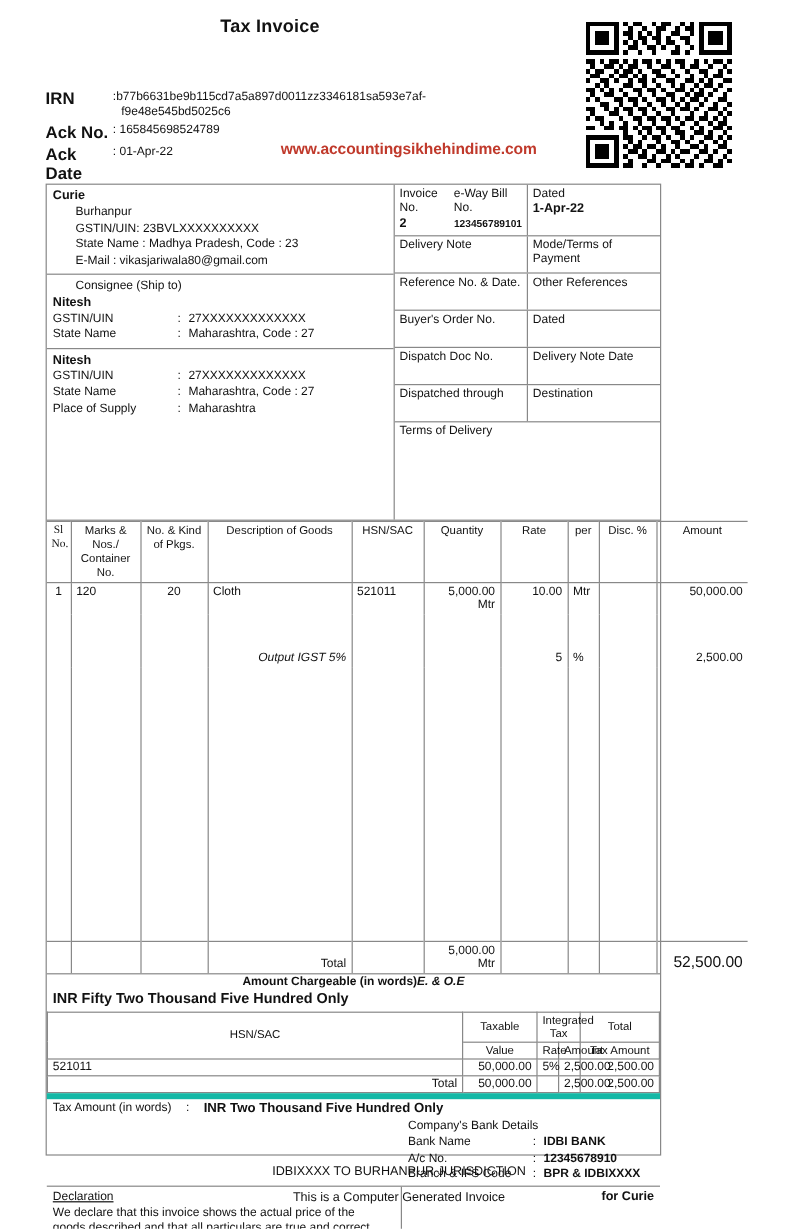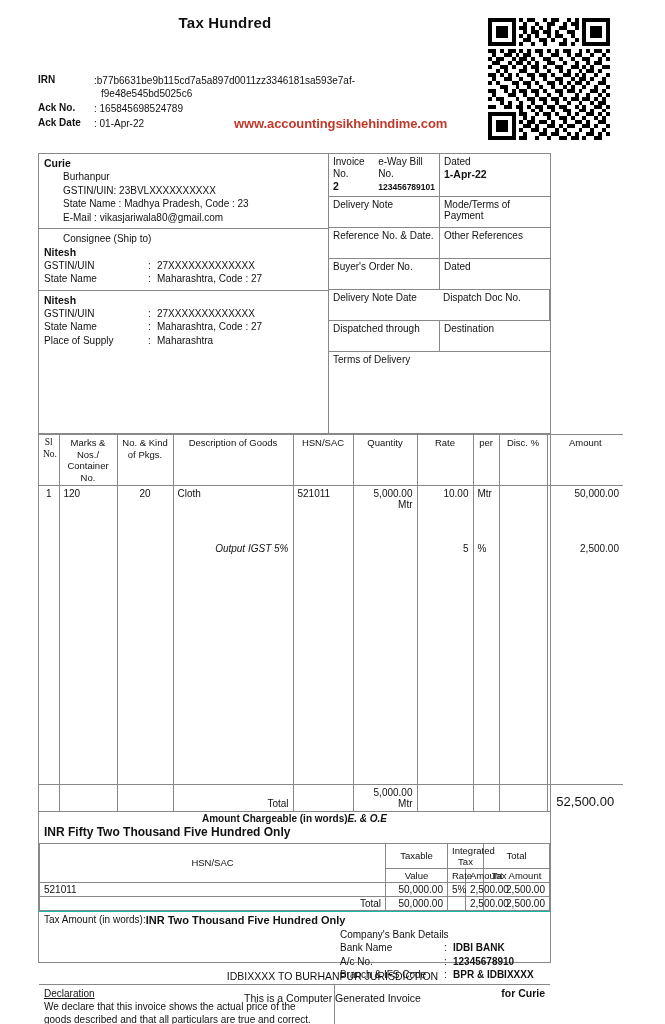--- a/index.html
+++ b/index.html
@@ -22,21 +22,21 @@
     text-align: center;
     font-size: 15px; font-weight: bold; letter-spacing: .2px;
   }
   .qr {
     position: absolute; left: 484px; top: 14px;
     width: 130px; height: 130px;
     image-rendering: pixelated;
   }
   .irn-block { position: absolute; left: 38px; top: 74px; width: 420px; font-size: 10px; }
   .irn-row { display: flex; align-items: flex-start; margin-bottom: 2px; }
-  .irn-lbl { width: 56px; font-weight: bold; flex: none; font-size: 10px; }
+  .irn-lbl { width: 56px; font-weight: bold; flex: none; font-size: 14px; }
   .irn-val { flex: 1; line-height: 13px; }
   .irn-val .cont { display: block; padding-left: 7px; }
   .watermark {
     position: absolute; left: 234px; top: 116px;
     font-size: 13px; font-weight: bold; color: #c0392b;
     letter-spacing: -.1px;
   }
 
   
   .doc {
@@ -100,41 +100,41 @@
   .items .body-row td { height: 22px; }
   .items .tax-row td { height: 44px; vertical-align: bottom; padding-bottom: 2px; }
   .tax-name { font-weight: bold; font-style: italic; text-align: right; font-size: 10px; }
   .filler td { border-top: none; }
   .items tfoot td {
     border-top: 1px solid #888;
     height: 20px;
     vertical-align: bottom;
     padding-bottom: 2px;
   }
-  .grand { font-size: 13px; font-weight: bold; text-align: center; }
+  .grand { font-size: 13px; font-weight: bold; }
 
   
   .amt-words { border-top: 1px solid #888; }
   .amt-hdr { display: flex; justify-content: center; padding: 1px 5px 0 5px; font-weight: bold; }
   .amt-hdr .eoe { font-style: italic; }
   .amt-val { padding: 1px 5px 4px 5px; font-weight: bold; font-size: 12px; }
 
   
   .hsn { width: 100%; border-collapse: collapse; table-layout: fixed; border-top: 1px solid #888; }
   .hsn th, .hsn td { border: 1px solid #888; padding: 1px 4px; font-weight: normal; }
   .hsn th { text-align: center; font-size: 9.5px; line-height: 11px; }
   .hsn .h-hsn { width: 346px; }
   .hsn .h-tv { width: 62px; }
   .hsn .h-rate { width: 38px; }
   .hsn .h-amt { width: 70px; }
   .hsn .h-tot { width: 66px; }
   .hsn td { font-size: 10px; }
 
   
-  .taxwords { border-top: 1px solid #14b8a6; padding: 2px 5px 2px 5px; display: flex; gap: 0; }
+  .taxwords { border-top: 5px solid #14b8a6; padding: 2px 5px 2px 5px; display: flex; gap: 12px; }
   .taxwords .lbl { }
   .taxwords .sep { }
   .taxwords .val { font-weight: bold; font-size: 11px; }
 
   .bankwrap { display: flex; }
   .bank-left { width: 296px; }
   .bank-right { flex: 1; padding: 0 5px 2px 5px; }
   .bank-kv { display: flex; line-height: 13.5px; }
   .bank-kv .k { width: 104px; flex: none; }
   .bank-kv .s { width: 9px; flex: none; }
@@ -151,21 +151,21 @@
   
   .footer { position: absolute; left: 0; top: 970px; width: 665px; text-align: center; }
   .footer .f1 { font-size: 10.5px; margin-bottom: 10px; }
   .footer .f2 { font-size: 10.5px; }
 </style>
 </head>
 <body>
 
 <div class="page">
 
-  <div class="title">Tax Hundred</div>
+  <div class="title">Tax Invoice</div>
 
   <svg class="qr" viewBox="0 0 33 33" shape-rendering="crispEdges">
     <rect width="33" height="33" fill="#ffffff"></rect>
     <g fill="#000000">
       <rect x="1" y="1" width="7" height="7"></rect>
         <rect x="2" y="2" width="5" height="5" fill="#ffffff"></rect>
         <rect x="3" y="3" width="3" height="3"></rect>
       <rect x="25" y="1" width="7" height="7"></rect>
         <rect x="26" y="2" width="5" height="5" fill="#ffffff"></rect>
         <rect x="27" y="3" width="3" height="3"></rect>
@@ -554,26 +554,26 @@
             <div>Buyer's Order No.</div>
             <div></div>
           </div>
           <div class="meta-cell">
             <div>Dated</div>
             <div></div>
           </div>
         </div>
 
         <div class="meta-row">
+          <div class="meta-cell l">
+            <div>Dispatch Doc No.</div>
+            <div></div>
+          </div>
           <div class="meta-cell">
             <div>Delivery Note Date</div>
-            <div></div>
-          </div>
-          <div class="meta-cell l">
-            <div>Dispatch Doc No.</div>
             <div></div>
           </div>
         </div>
 
         <div class="meta-row">
           <div class="meta-cell l">
             <div>Dispatched through</div>
             <div></div>
           </div>
           <div class="meta-cell">

